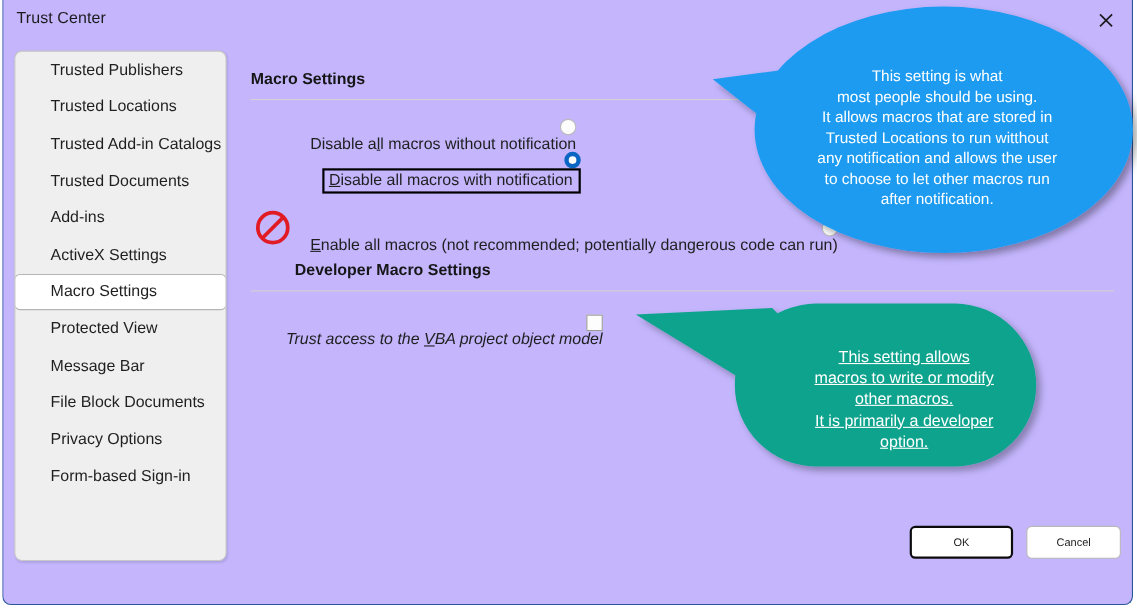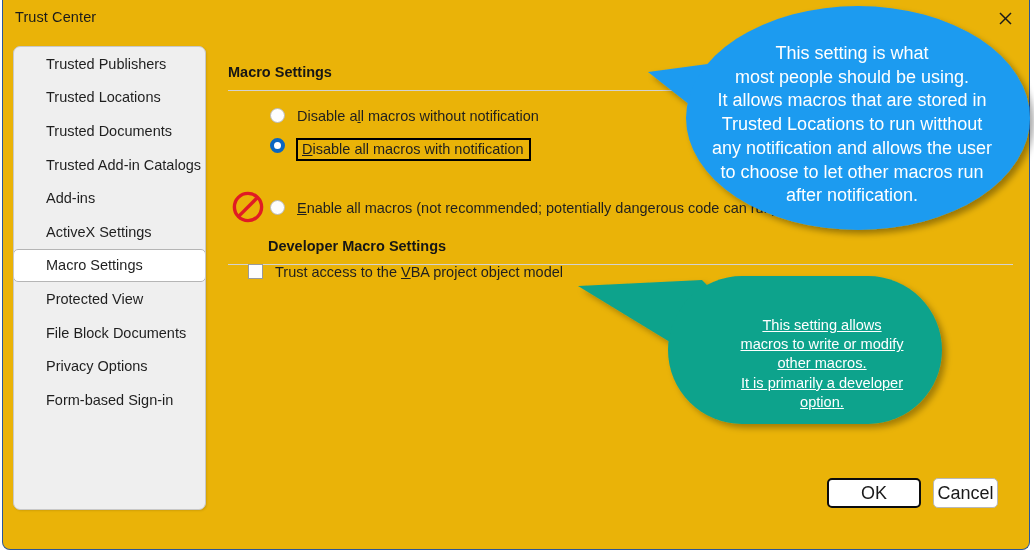--- a/index.html
+++ b/index.html
@@ -18,21 +18,21 @@
     background: #ffffff;
   }
 
   
   .dialog-window {
     position: absolute;
     left: 2px;
     top: 0px;
     width: 1028px;
     height: 550px;
-    background: #eab308;
+    background: #c4b5fd;
     border: 1px solid #2a5699;
     border-top: none;
     border-radius: 0 0 8px 8px;
     box-sizing: border-box;
   }
   .titlebar {
     position: absolute;
     left: 0;
     top: 0;
     width: 100%;
@@ -110,22 +110,23 @@
   .hr {
     position: absolute;
     height: 1px;
     background: #d2d2d2;
   }
 
   
   .opt-row {
     position: absolute;
     display: flex;
-    align-items: flex-start;
+    align-items: flex-end;
     height: 22px;
+    flex-direction: column;
   }
   .radio {
     width: 15px;
     height: 15px;
     border-radius: 50%;
     border: 1.4px solid #b9b9b9;
     background: #fdfdfd;
     box-sizing: border-box;
     flex: 0 0 auto;
     cursor: pointer;
@@ -137,21 +138,21 @@
   .opt-label {
     margin-left: 12px;
     font-size: 14.5px;
     color: #1f1f1f;
     white-space: nowrap;
   }
   .opt-label u { text-decoration: underline; }
   .focus-box {
     border: 2px solid #000000;
     padding: 1px 5px 2px 4px;
-    margin-left: 11px;
+    margin-left: 23px;
   }
 
   
   .checkbox {
     width: 15px;
     height: 15px;
     border: 1.4px solid #9a9a9a;
     background: #fdfdfd;
     box-sizing: border-box;
     flex: 0 0 auto;
@@ -168,21 +169,21 @@
     z-index: 5;
   }
 
   
   .btn {
     position: absolute;
     height: 30px;
     display: flex;
     align-items: center;
     justify-content: center;
-    font-size: 18px;
+    font-size: 10px;
     color: #1a1a1a;
     background: #ffffff;
     border-radius: 5px;
     box-sizing: border-box;
     cursor: pointer;
   }
   .btn.default {
     border: 2.2px solid #0c0c0c;
   }
   .btn.secondary {
@@ -212,21 +213,21 @@
     z-index: 1;
   }
 
   #callout-blue {
     left: 648px;
     top: 0px;
     width: 386px;
     height: 246px;
   }
   #callout-blue .ctext {
-    font-size: 18px;
+    font-size: 14px;
     margin-left: 22px;
     margin-top: 4px;
   }
   #callout-green {
     left: 570px;
     top: 268px;
     width: 390px;
     height: 182px;
     text-decoration: underline;
   }
@@ -248,36 +249,39 @@
     </div>
 
     <div class="sidebar">
       <div class="side-item">
         <span>Trusted Publishers</span>
       </div>
       <div class="side-item">
         <span>Trusted Locations</span>
       </div>
       <div class="side-item">
+        <span>Trusted Add-in Catalogs</span>
+      </div>
+      <div class="side-item">
         <span>Trusted Documents</span>
-      </div>
-      <div class="side-item">
-        <span>Trusted Add-in Catalogs</span>
       </div>
       <div class="side-item">
         <span>Add-ins</span>
       </div>
       <div class="side-item">
         <span>ActiveX Settings</span>
       </div>
       <div class="side-item selected">
         <span>Macro Settings</span>
       </div>
       <div class="side-item">
         <span>Protected View</span>
+      </div>
+      <div class="side-item">
+        <span>Message Bar</span>
       </div>
       <div class="side-item">
         <span>File Block Documents</span>
       </div>
       <div class="side-item">
         <span>Privacy Options</span>
       </div>
       <div class="side-item">
         <span>Form-based Sign-in</span>
       </div>
@@ -306,37 +310,37 @@
       <div class="opt-row" style="left:42px; top:154px;">
         <span class="radio"></span>
         <span class="opt-label">
           <u>E</u><span>nable all macros (not recommended; potentially dangerous code can run)</span>
         </span>
       </div>
 
       <div class="section-title" style="left:0px; top:192px;margin-left:40px;">Developer Macro Settings</div>
       <div class="hr" style="left:0px; top:218px; width:785px;"></div>
 
-      <div class="opt-row" style="left:20px; top:218px;">
+      <div class="opt-row" style="left:20px; top:240px;font-style:italic;">
         <span class="checkbox"></span>
         <span class="opt-label">
           <span>Trust access to the </span><u>V</u><span>BA project object model</span>
         </span>
       </div>
     </div>
 
     <div class="prohibit">
       <svg width="34" height="34" viewBox="0 0 34 34">
         <circle cx="17" cy="17" r="13.6" fill="none" stroke="#e01b24" stroke-width="3.4"></circle>
         <line x1="7.6" y1="26.4" x2="26.4" y2="7.6" stroke="#e01b24" stroke-width="3.4"></line>
       </svg>
     </div>
 
     <div class="btn default" style="left:824px; top:478px; width:94px;">OK</div>
-    <div class="btn secondary" style="left:930px; top:478px; width:65px;">Cancel</div>
+    <div class="btn secondary" style="left:930px; top:478px; width:86px;">Cancel</div>
 
   </div>
 
   <div class="callout" id="callout-blue">
     <svg class="bubble-svg" width="386" height="246" viewBox="0 0 386 246">
       <defs>
         <filter id="shBlue" x="-30%" y="-30%" width="170%" height="170%">
           <feDropShadow dx="4" dy="4" stdDeviation="3.2" flood-color="#000000" flood-opacity="0.34"></feDropShadow>
         </filter>
       </defs>

